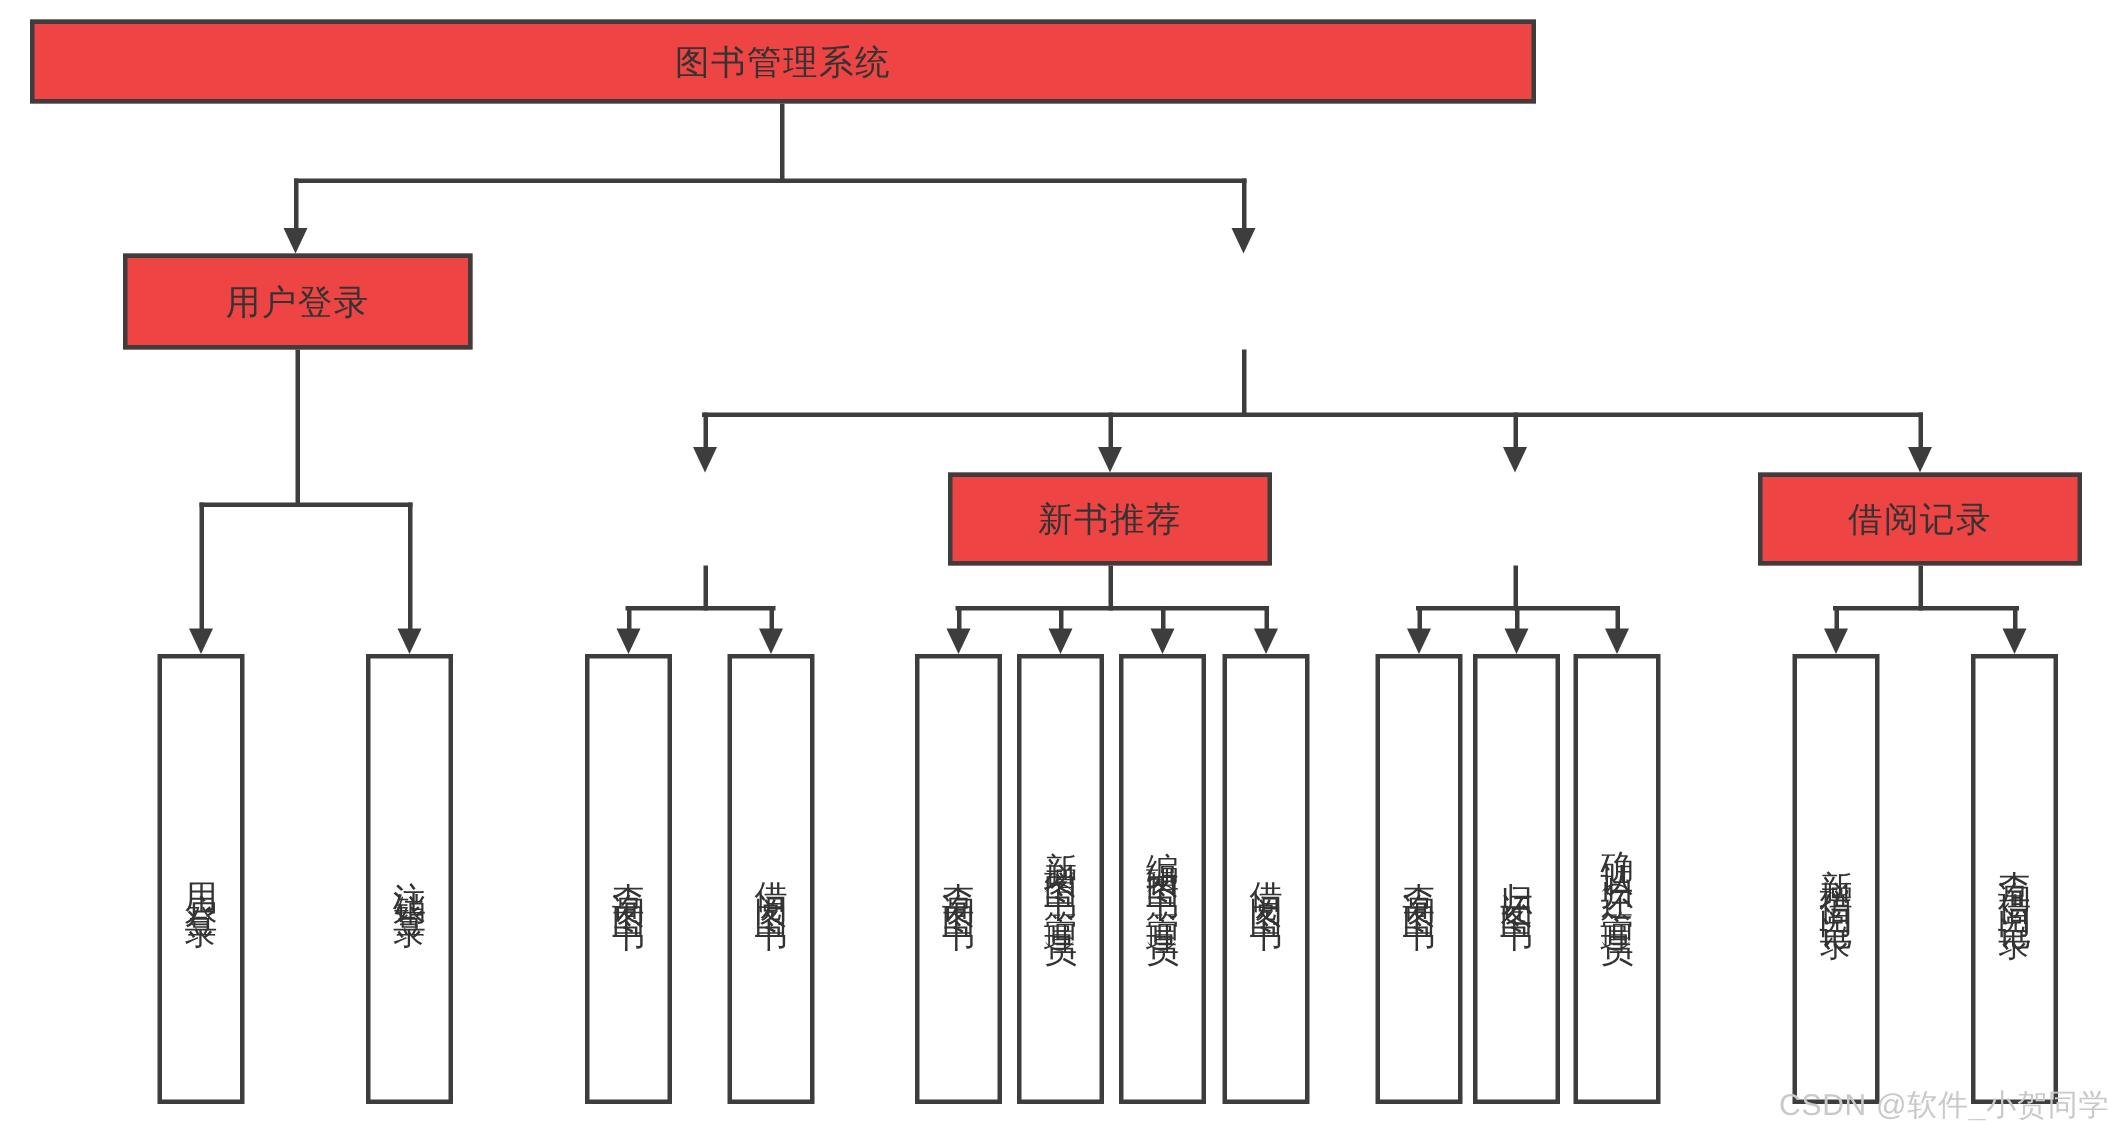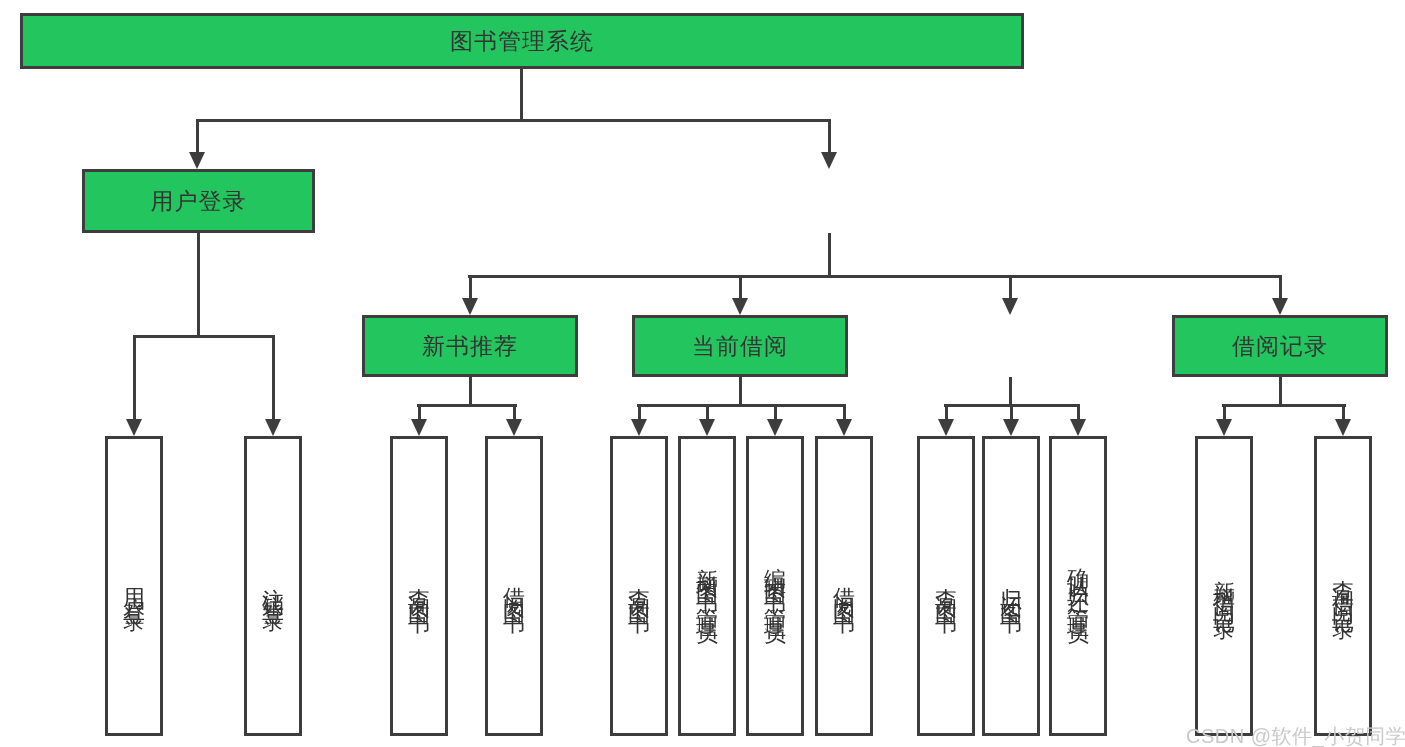--- a/index.html
+++ b/index.html
@@ -13,21 +13,21 @@
   .canvas {
     position: relative;
     width: 1405px;
     height: 747px;
     background: #ffffff;
     overflow: hidden;
   }
   .box {
     position: absolute;
     border: 3px solid var(--line);
-    background: #22c55e;
+    background: #ef4444;
     display: flex;
     align-items: center;
     justify-content: center;
     color: var(--text);
     font-size: 23px;
     letter-spacing: 1px;
     z-index: 2;
   }
   .leaf {
     position: absolute;
@@ -97,25 +97,22 @@
   <div class="seg" style="left:468px; top:275px; width:814px; height:3px;"></div>
   <div class="seg" style="left:469px; top:275px; width:3px; height:25px;"></div>
   <div class="arrow" style="left:462px; top:298px;"></div>
   <div class="seg" style="left:739px; top:275px; width:3px; height:25px;"></div>
   <div class="arrow" style="left:732px; top:298px;"></div>
   <div class="seg" style="left:1009px; top:275px; width:3px; height:25px;"></div>
   <div class="arrow" style="left:1002px; top:298px;"></div>
   <div class="seg" style="left:1279px; top:275px; width:3px; height:25px;"></div>
   <div class="arrow" style="left:1272px; top:298px;"></div>
 
-  <div class="box" style="left:362px; top:315px; width:216px; height:62px;">
+  <div class="box" style="left:632px; top:315px; width:216px; height:62px;">
     <span>新书推荐</span>
-  </div>
-  <div class="box" style="left:632px; top:315px; width:216px; height:62px;">
-    <span>当前借阅</span>
   </div>
   <div class="box" style="left:1172px; top:315px; width:216px; height:62px;">
     <span>借阅记录</span>
   </div>
 
   <div class="seg" style="left:469px; top:377px; width:3px; height:30px;"></div>
   <div class="seg" style="left:417px; top:404px; width:100px; height:3px;"></div>
   <div class="seg" style="left:418px; top:404px; width:3px; height:16px;"></div>
   <div class="arrow" style="left:411px; top:419px;"></div>
   <div class="seg" style="left:513px; top:404px; width:3px; height:16px;"></div>

